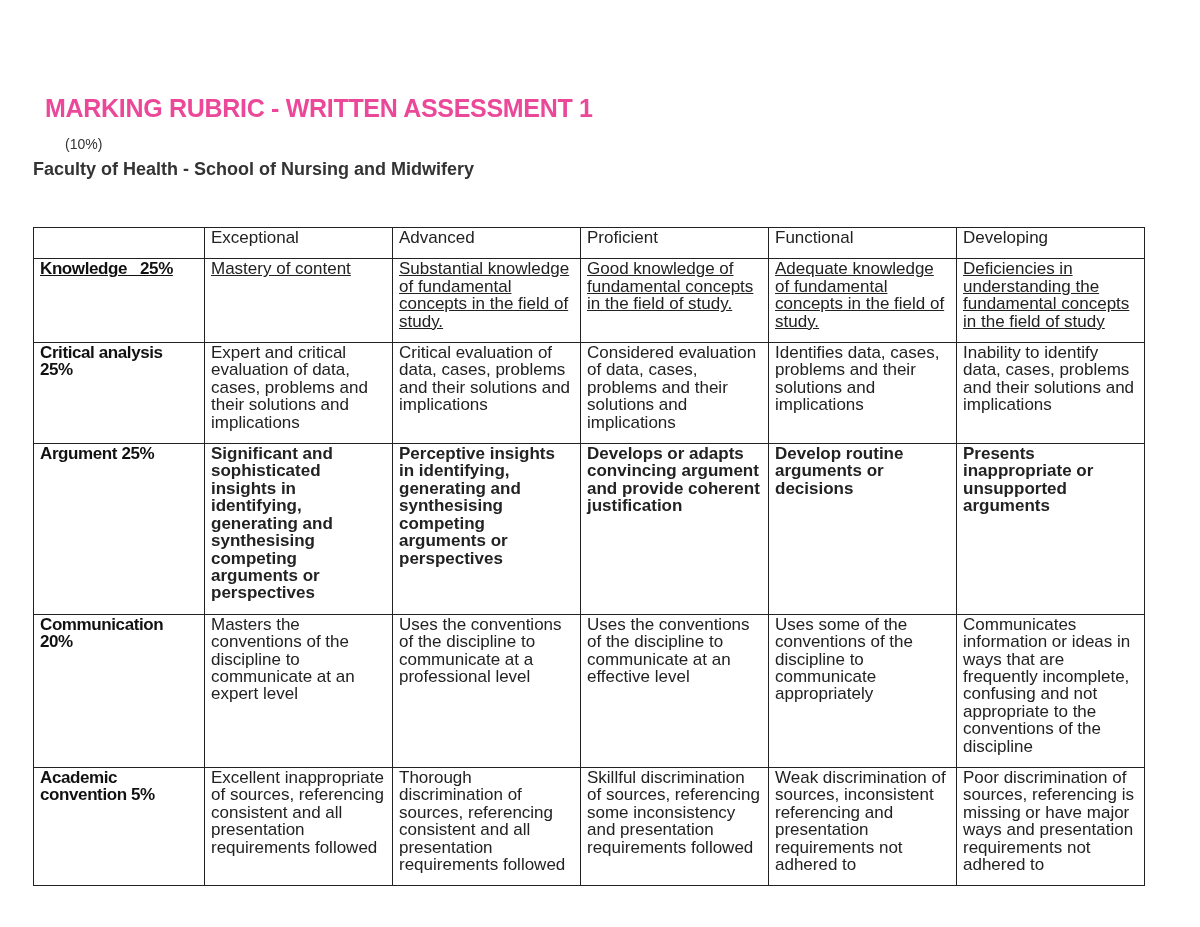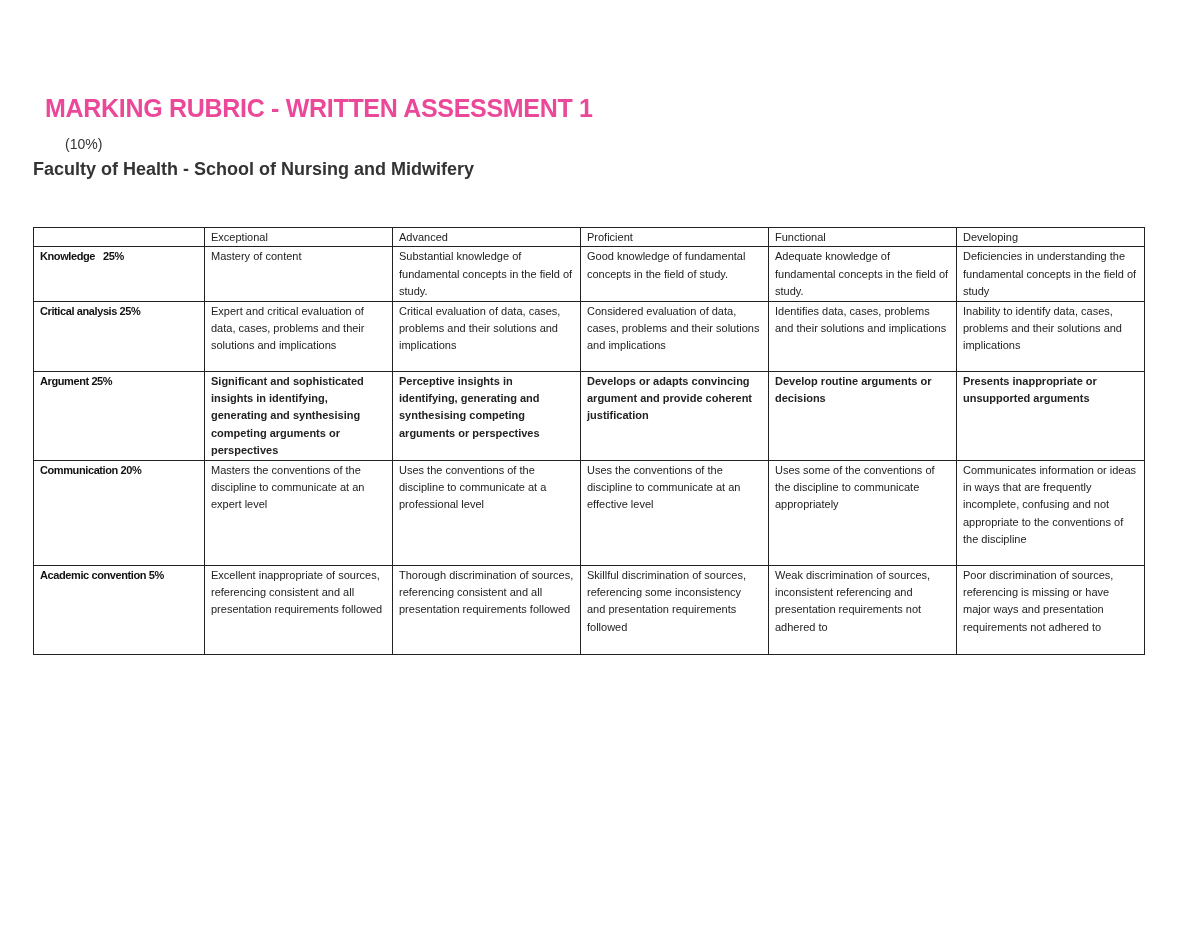--- a/index.html
+++ b/index.html
@@ -50,35 +50,35 @@
     width: 1112px;
     border-collapse: collapse;
     table-layout: fixed;
   }
   table.rubric col.c0 { width: 171px; }
   table.rubric col.cx { width: 188px; }
   table.rubric td, table.rubric th {
     border: 1.5px solid #222222;
     vertical-align: top;
     text-align: left;
-    padding: 1px 6px 0 6px;
-    font-size: 11px;
+    padding: 1px 6px 12px 6px;
+    font-size: 17px;
     line-height: 17.4px;
     font-weight: normal;
     color: #222222;
   }
   table.rubric tr.head td, table.rubric tr.head th {
     height: 15px;
   }
   table.rubric th.crit {
     font-weight: bold;
     color: #111111;
     letter-spacing: -0.4px;
   }
-  tr.r0 td, tr.r0 th { height: 51px; }
+  tr.r0 td, tr.r0 th { height: 51px; text-decoration: underline; }
   tr.r1 td, tr.r1 th { height: 68px; }
   tr.r2 td, tr.r2 th { height: 85px; font-weight: bold; }
   tr.r3 td, tr.r3 th { height: 103px; }
   tr.r4 td, tr.r4 th { height: 87px; }
 </style>
 </head>
 <body>
 
 <h1 class="page-title">MARKING RUBRIC - WRITTEN ASSESSMENT 1</h1>
 <div class="weight-line">(10%)</div>

